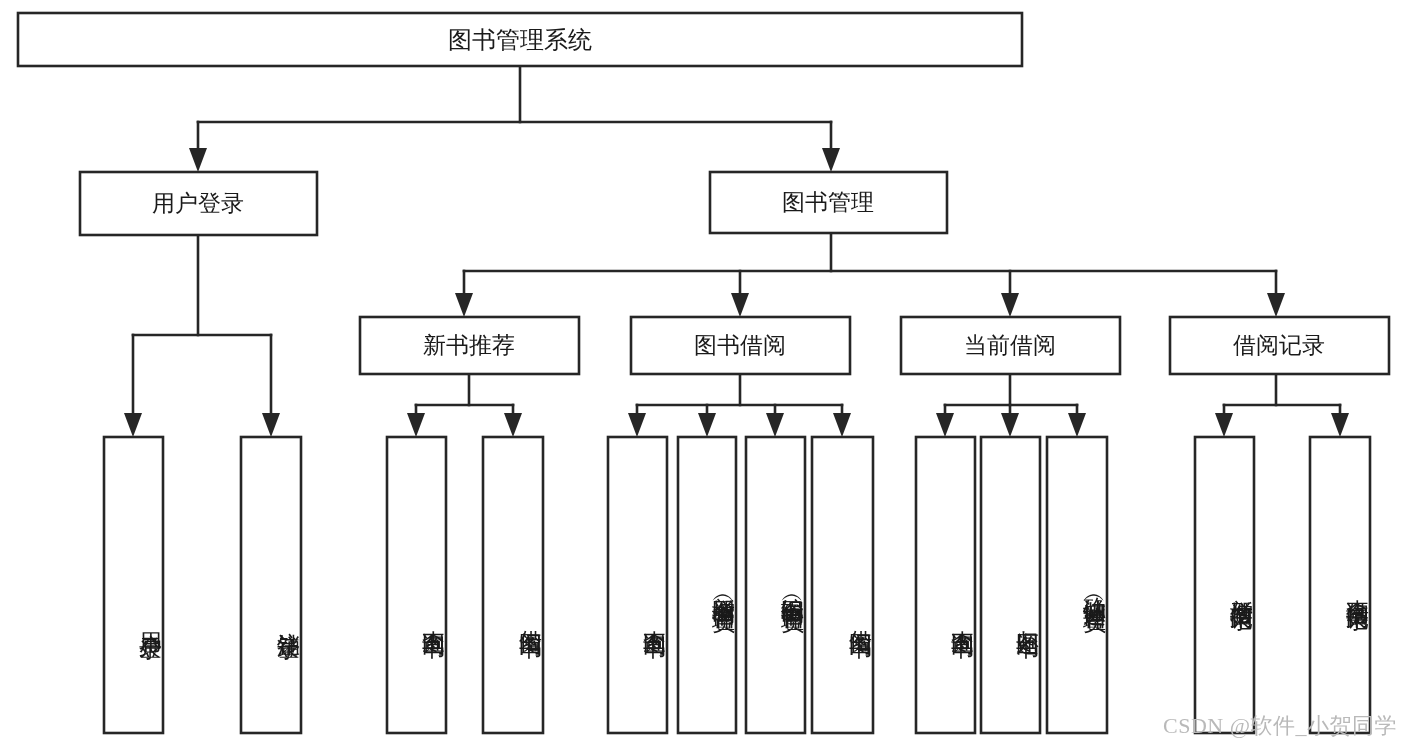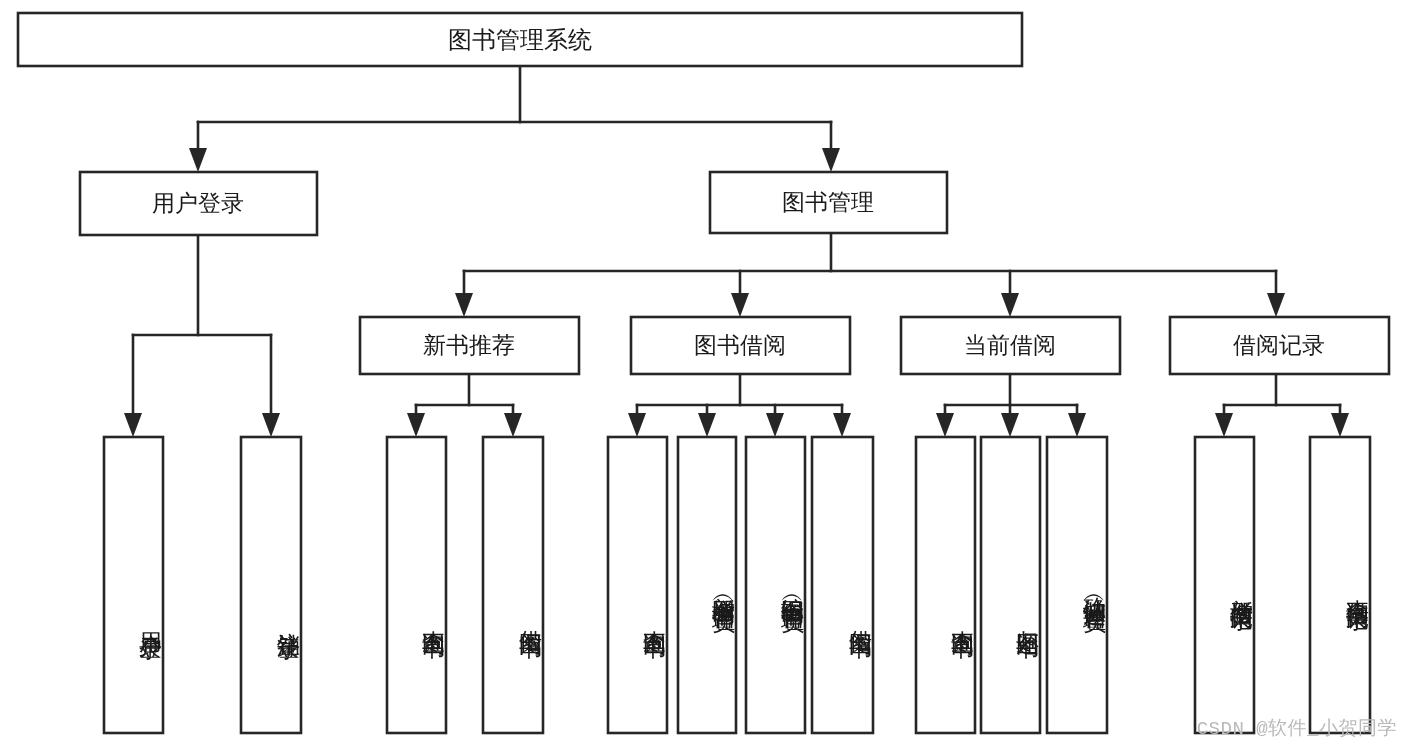--- a/index.html
+++ b/index.html
@@ -64,22 +64,22 @@
     display: flex;
     align-items: flex-start;
     justify-content: center;
     white-space: nowrap;
     pointer-events: none;
   }
   .watermark {
     position: absolute;
     right: 8px;
     bottom: 6px;
-    font-family: Liberation Mono, monospace;
-    font-size: 19px;
+    font-family: Liberation Serif, serif;
+    font-size: 22px;
     color: #b9b9b9;
     white-space: nowrap;
     letter-spacing: 0.5px;
   }
 </style>
 </head>
 <body>
 
 <div id="diagram-root">
 

